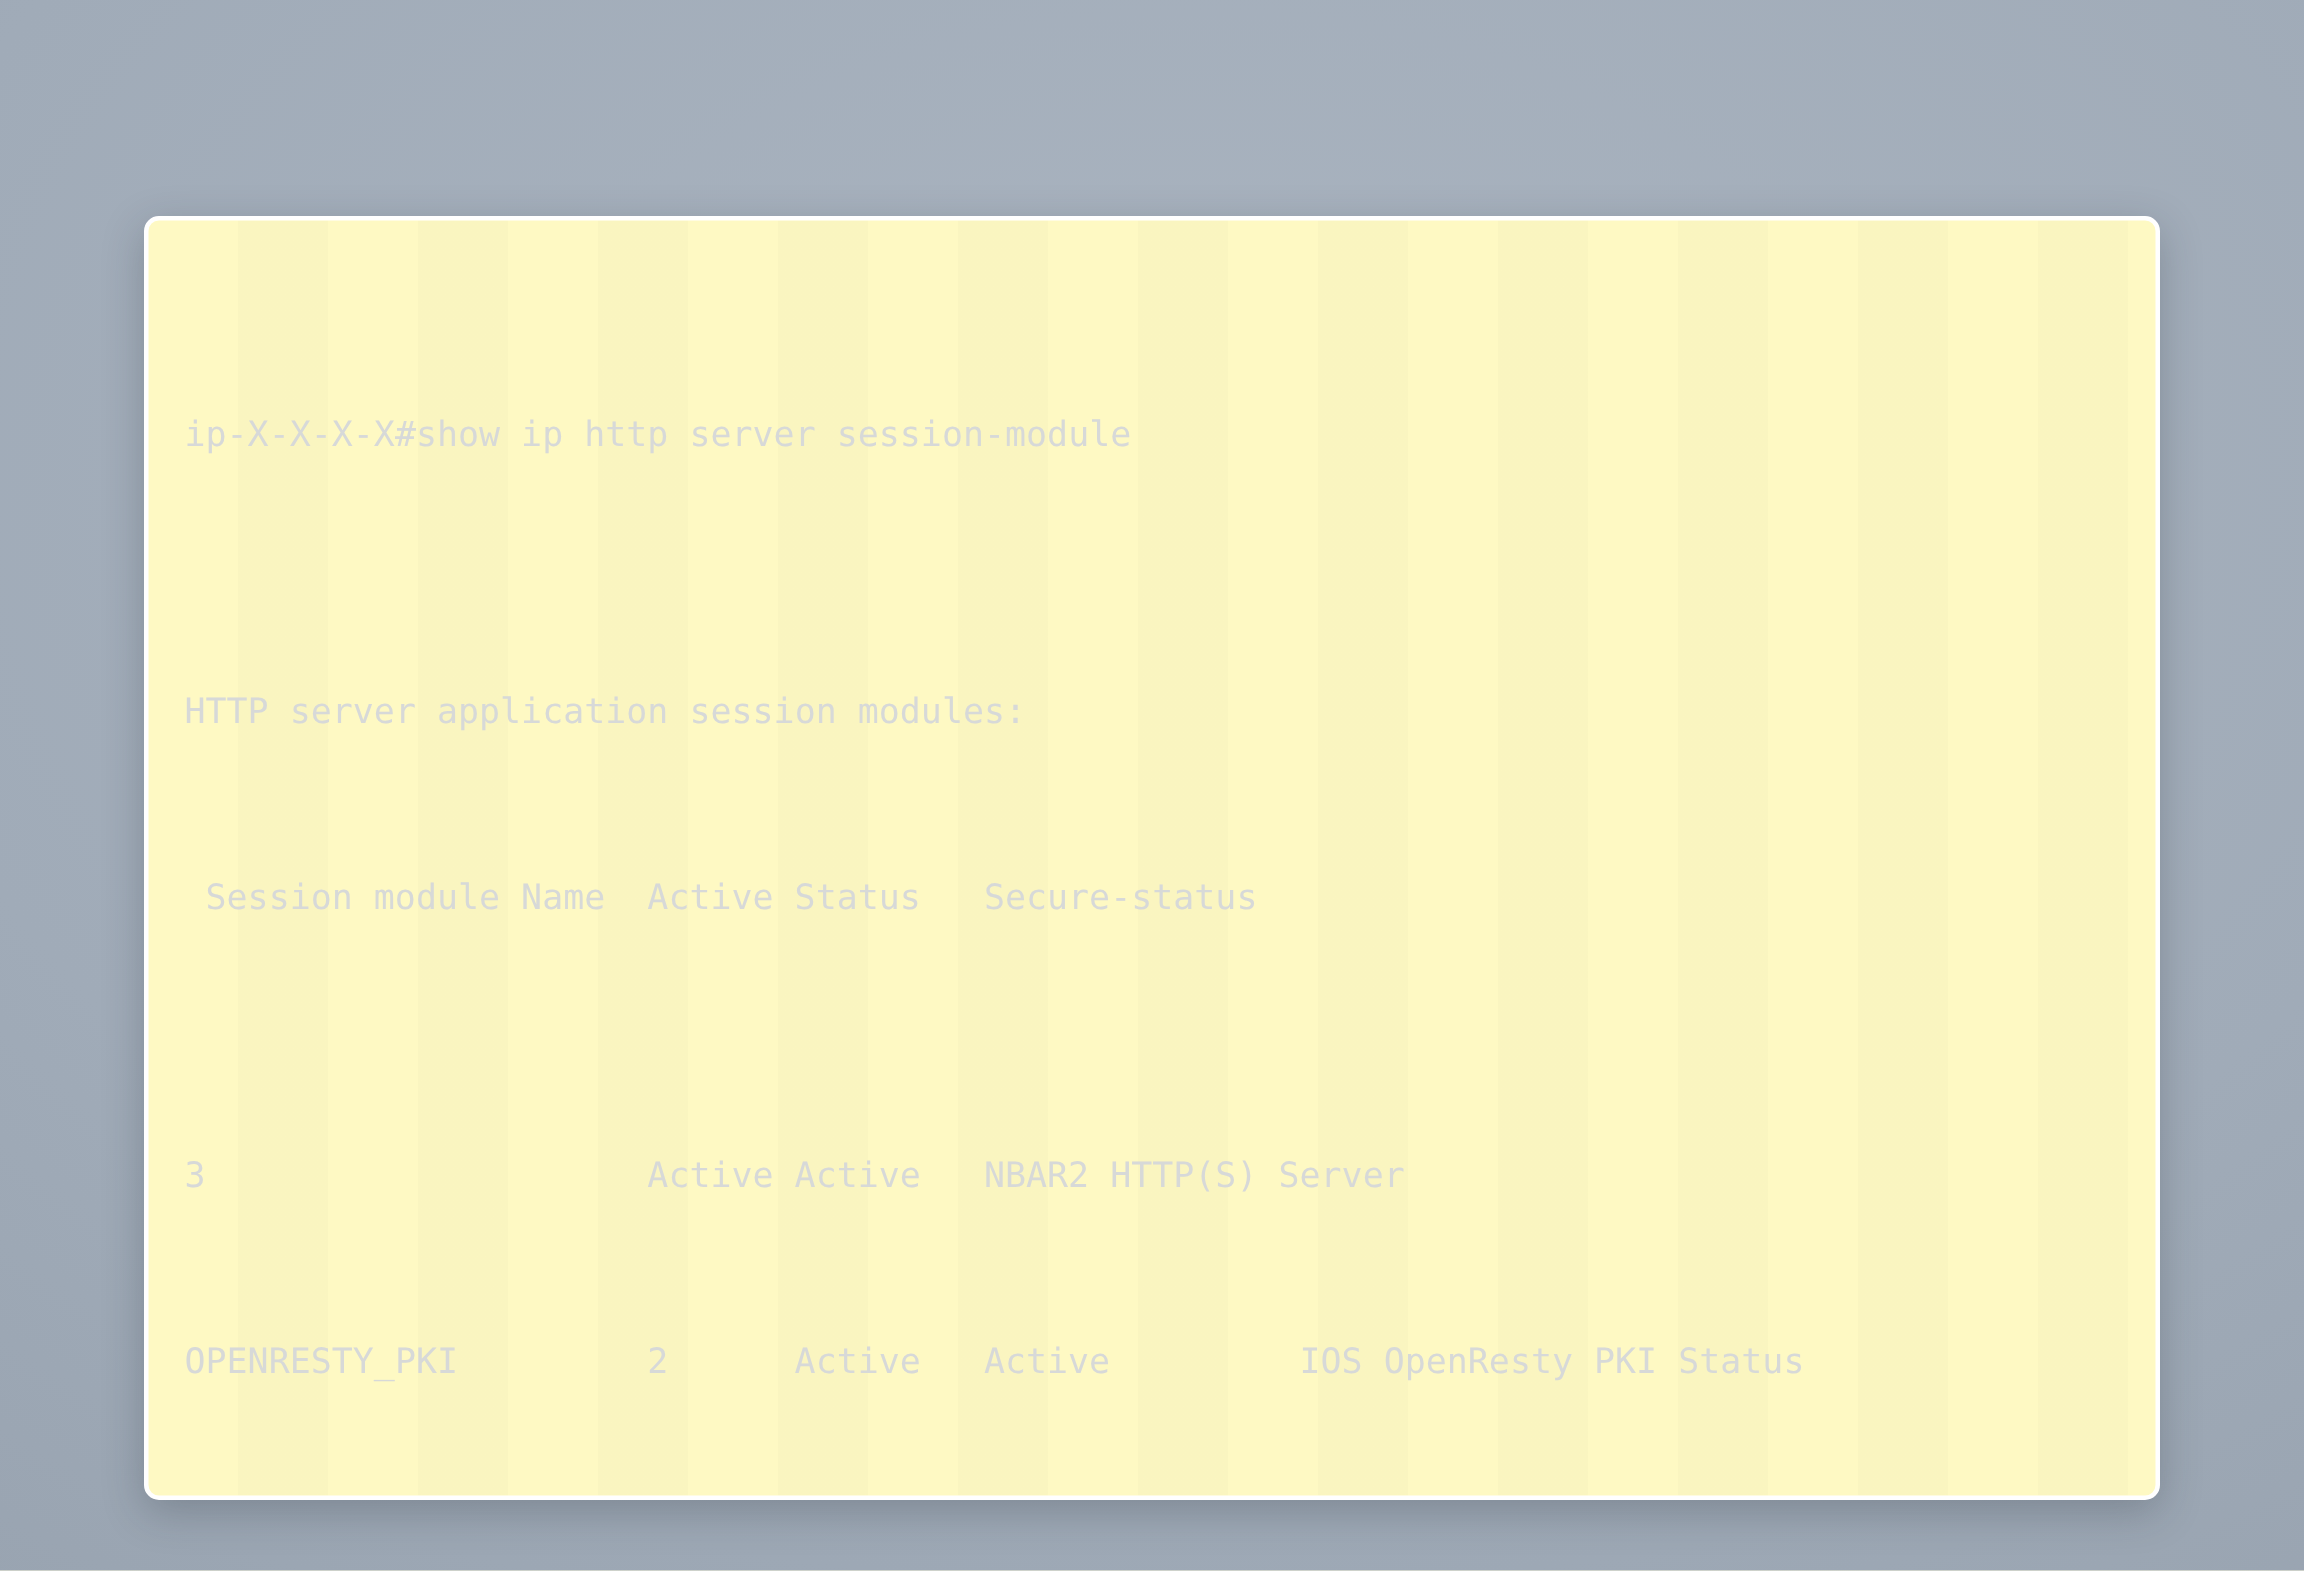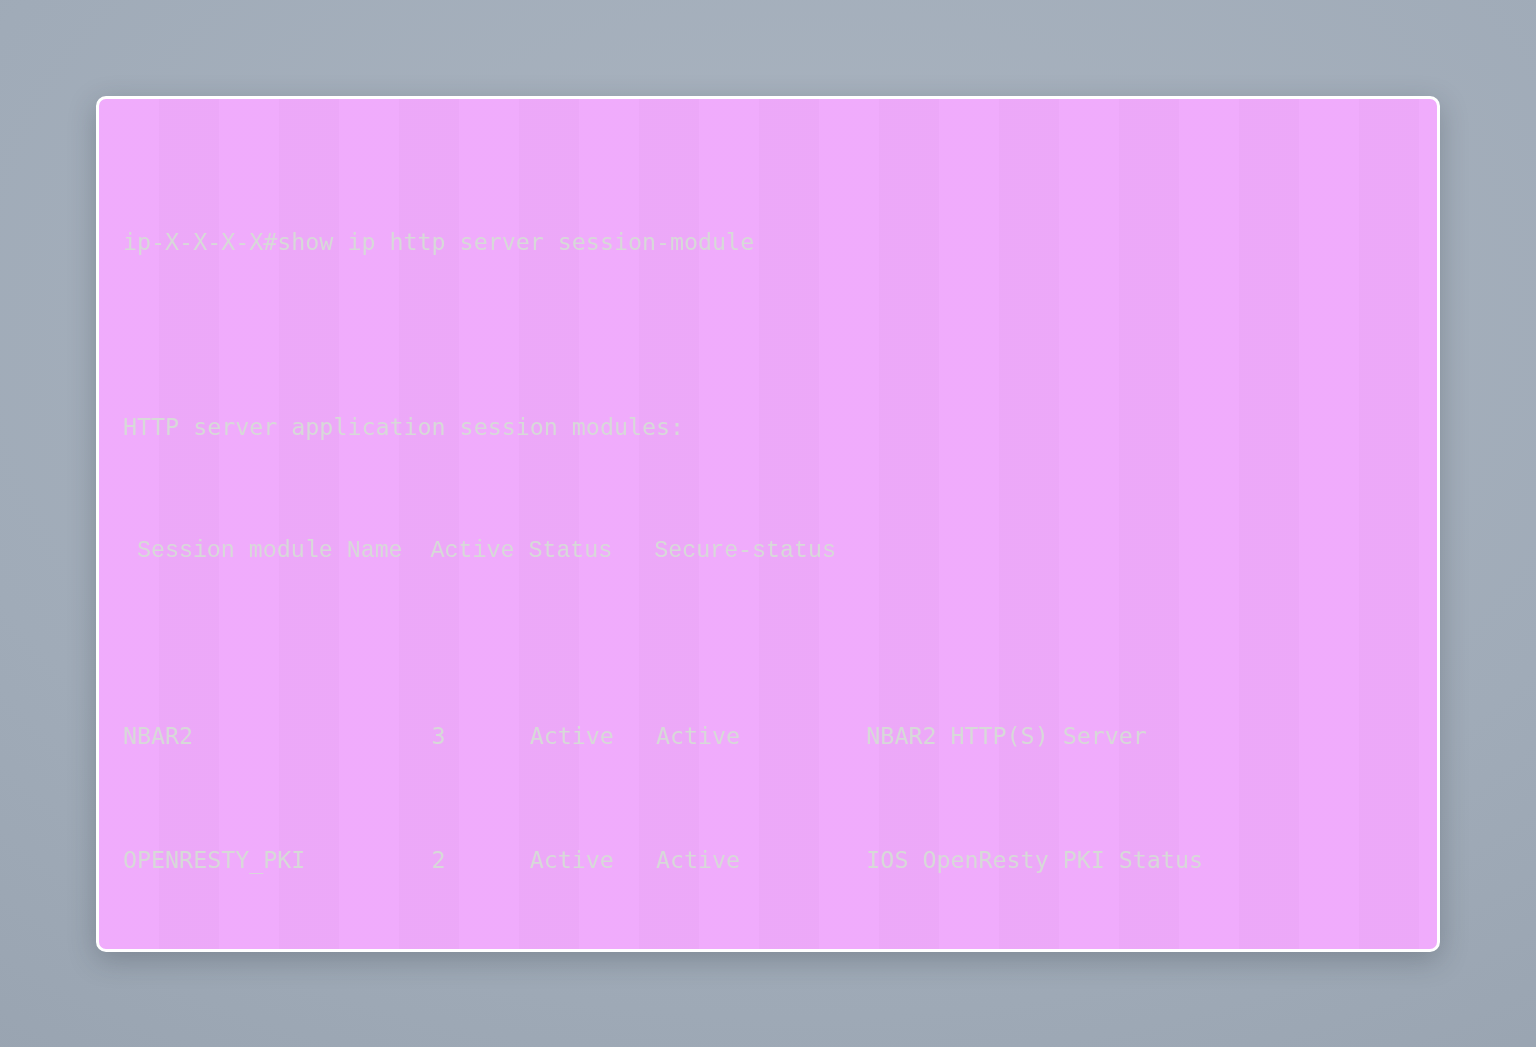--- a/index.html
+++ b/index.html
@@ -31,46 +31,45 @@
     white-space: pre;
     background:
       repeating-linear-gradient(90deg, rgba(255,255,255,0.008) 0 60px, rgba(0,0,0,0.015) 60px 120px);
   }
   .line { min-height: 30.9px; }
   .row {
     display: grid;
     grid-template-columns: 22ch 7ch 9ch 15ch auto;
     min-height: 30.9px;
   }
-  .row.header-row { grid-template-columns: 22ch 7ch 9ch 14ch auto; font-family: Liberation Mono, monospace; }
+  .row.header-row { grid-template-columns: 22ch 7ch 9ch 14ch auto; }
   .row.header-row .c-name { padding-left: 1ch; }
   .cell { overflow: visible; }
 </style>
 </head>
 <body>
 
 <div class="desktop">
 
-  <div class="terminal-window" style="background: #f0abfc; border-color: rgb(255, 255, 255);">
+  <div class="terminal-window" style="background: #fef9c3; border-color: rgb(255, 255, 255); margin-top: 48px;">
     <div class="screen" style="color: rgb(215, 217, 216);">
 
       <div class="line">ip-X-X-X-X#show ip http server session-module</div>
       <div class="line"></div>
       <div class="line">HTTP server application session modules:</div>
 
       <div class="row header-row">
         <span class="cell c-name">Session module Name</span>
         <span class="cell c-handle">Active</span>
         <span class="cell c-status">Status</span>
         <span class="cell c-secure">Secure-status</span>
       </div>
 
       <div id="rows-container">
   <div class="row">
-    <span class="cell c-name">NBAR2</span>
     <span class="cell c-handle">3</span>
     <span class="cell c-status">Active</span>
     <span class="cell c-secure">Active</span>
     <span class="cell c-description">NBAR2 HTTP(S) Server</span>
   </div>
 
   <div class="row">
     <span class="cell c-name">OPENRESTY_PKI</span>
     <span class="cell c-handle">2</span>
     <span class="cell c-status">Active</span>

